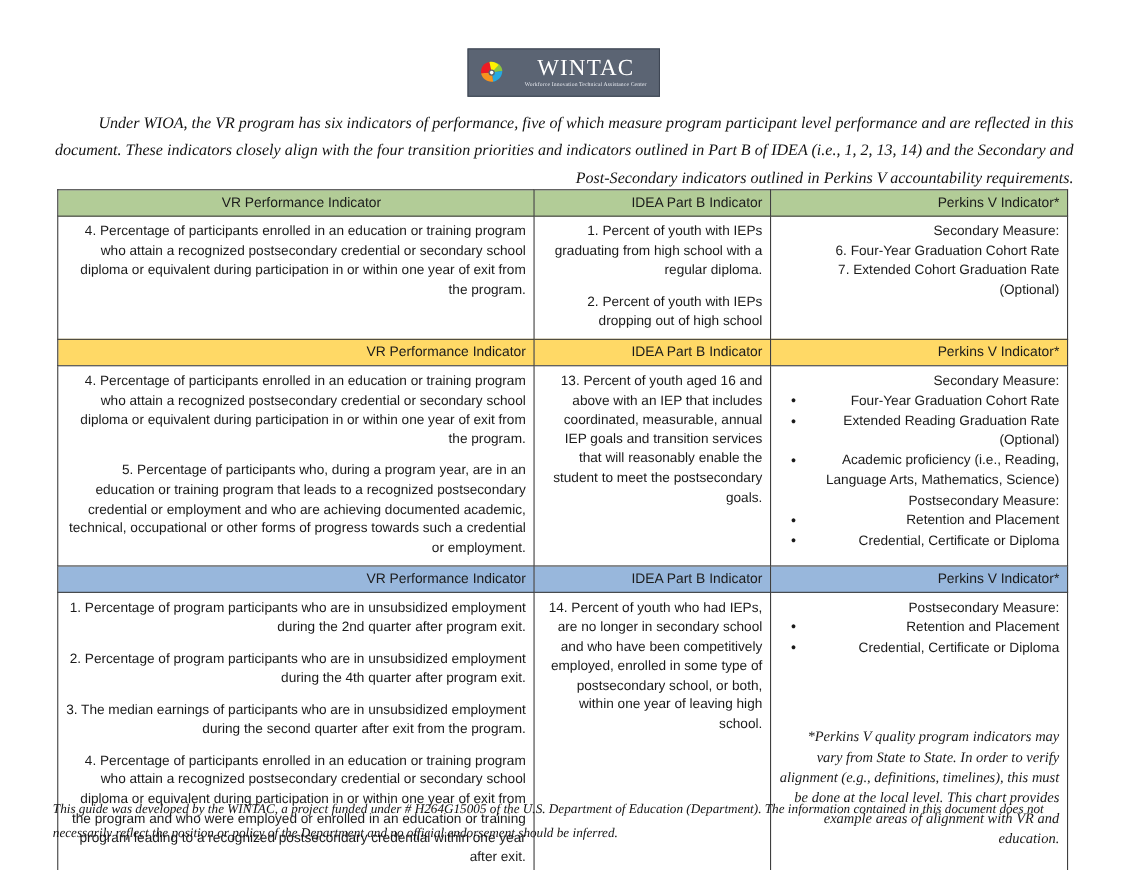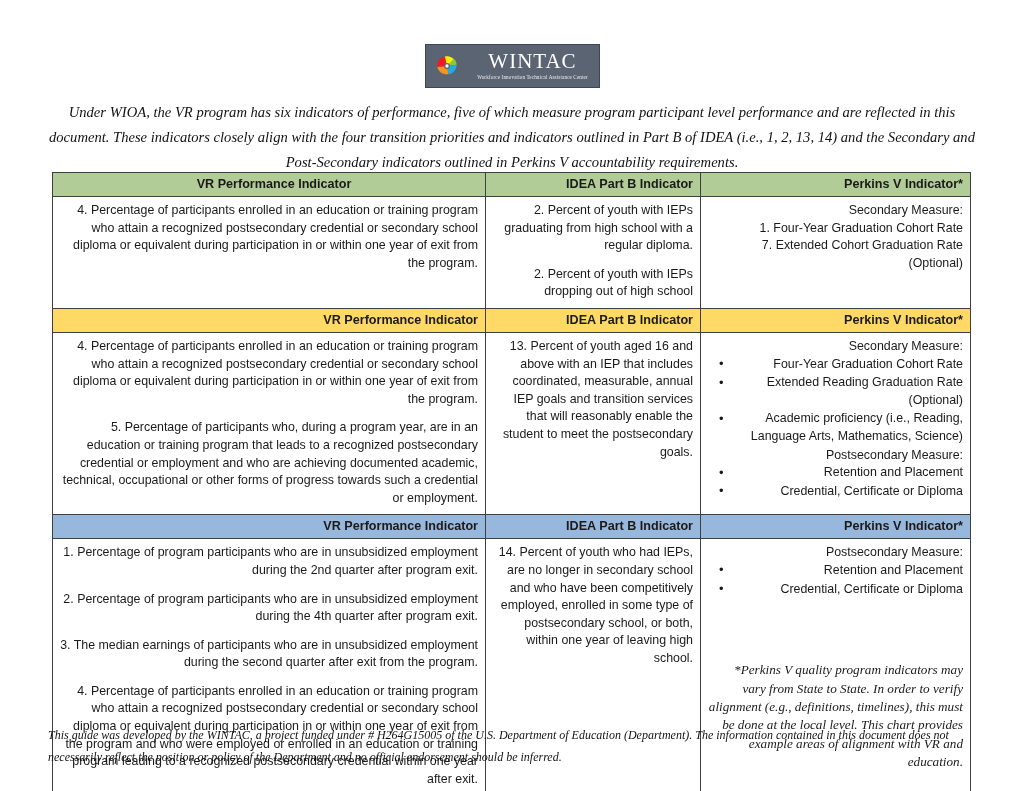--- a/index.html
+++ b/index.html
@@ -73,21 +73,21 @@
   .intro {
     position: absolute;
     top: 100px;
     left: 48px;
     width: 928px;
     font-family: "Liberation Serif", serif;
     font-style: italic;
     font-size: 14.6px;
     line-height: 25px;
     color: #111111;
-    text-align: center;
+    text-align: right;
   }
 
   
   .chart-table {
     position: absolute;
     top: 172px;
     left: 52px;
     width: 918px;
     border-collapse: collapse;
     table-layout: fixed;
@@ -98,21 +98,21 @@
     border: 1px solid #3f3f3f;
     vertical-align: top;
     padding: 5px 7px 7px 7px;
     text-align: right;
   }
   .col-a { width: 433px; }
   .col-b { width: 215px; }
   .col-c { width: 270px; }
 
   tr.hdr td {
-    font-weight: bold;
+    font-weight: normal;
     padding: 3px 7px 4px 17px;
     line-height: 16px;
     font-size: 12.6px;
     white-space: nowrap;
   }
   tr.hdr-green td { background: #b2cc97; }
   tr.hdr-gold  td { background: #ffd966; }
   tr.hdr-blue  td { background: #98b7dc; }
   td.center { text-align: center; }
 
@@ -200,26 +200,26 @@
       <td class="center">VR Performance Indicator</td>
       <td>IDEA Part B Indicator</td>
       <td>Perkins V Indicator*</td>
     </tr>
 
     <tr>
       <td>
         <p class="para">4. Percentage of participants enrolled in an education or training program who attain a recognized postsecondary credential or secondary school diploma or equivalent during participation in or within one year of exit from the program.</p>
       </td>
       <td>
-        <p class="para">2. Percent of youth with IEPs graduating from high school with a regular diploma.</p>
+        <p class="para">1. Percent of youth with IEPs graduating from high school with a regular diploma.</p>
         <p class="para">2. Percent of youth with IEPs dropping out of high school</p>
       </td>
       <td>
         <p class="label-line">Secondary Measure:</p>
-        <p class="label-line">1. Four-Year Graduation Cohort Rate</p>
+        <p class="label-line">6. Four-Year Graduation Cohort Rate</p>
         <p class="label-line">7. Extended Cohort Graduation Rate (Optional)</p>
       </td>
     </tr>
 
     <tr class="hdr hdr-gold">
       <td>VR Performance Indicator</td>
       <td>IDEA Part B Indicator</td>
       <td>Perkins V Indicator*</td>
     </tr>
 

